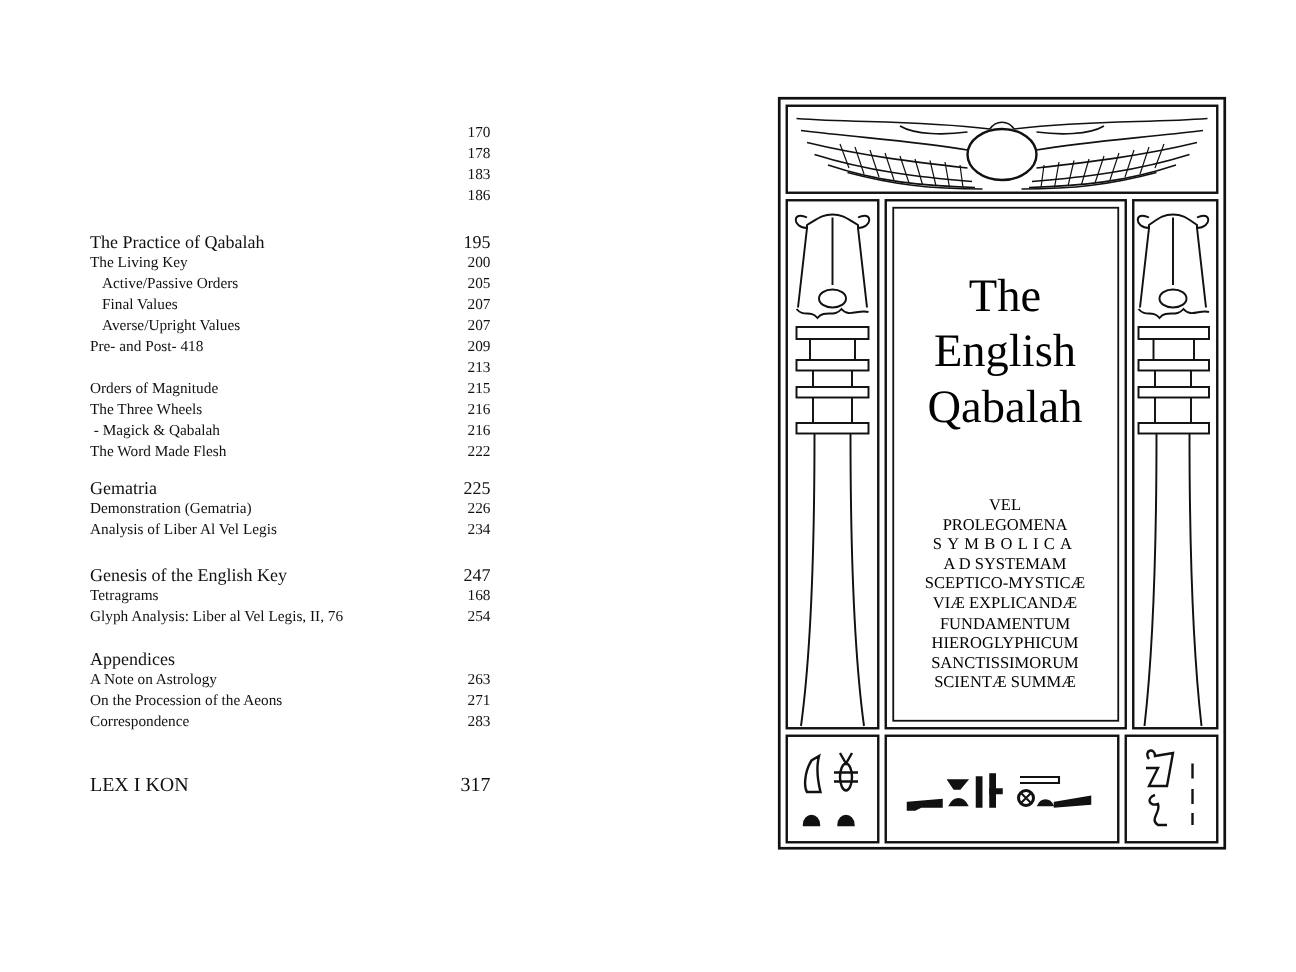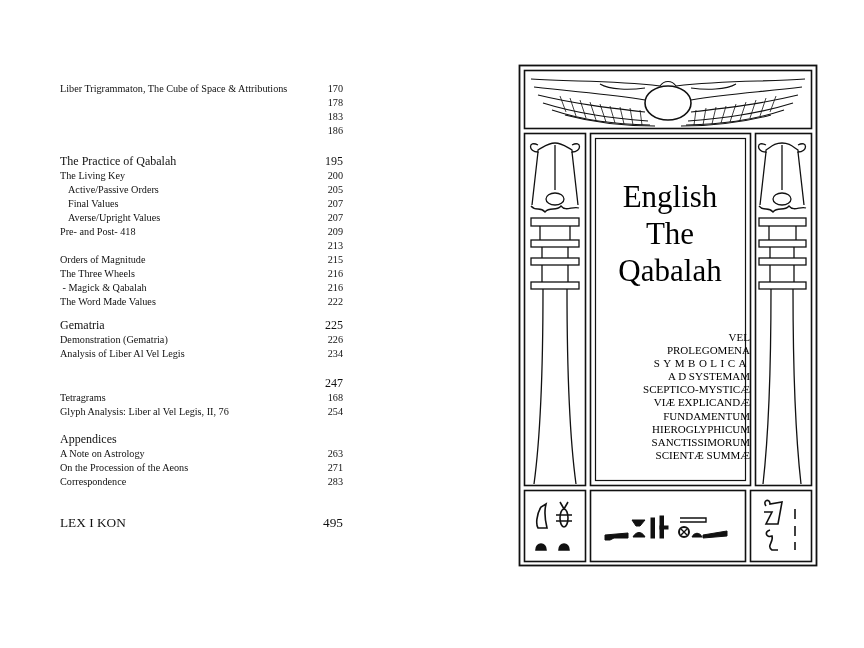--- a/index.html
+++ b/index.html
@@ -1,38 +1,37 @@
 <!DOCTYPE html>
 <html><head>
 <meta charset="utf-8">
 <style>
   html, body { margin:0; padding:0; background:#ffffff; }
   body { width:864px; height:648px; position:relative; overflow:hidden; font-family:"Liberation Serif","DejaVu Serif",serif; color:#111; }
   .page-left { position:absolute; left:0; top:0; width:432px; height:648px; }
   .toc { position:absolute; left:60px; top:82px; width:283px; }
   .row { position:absolute; left:0; width:283px; height:14px; font-size:10.2px; line-height:14px; white-space:nowrap; }
   .row .t { position:absolute; left:0; }
-  .row .p { position:absolute; right:0; }
+  .row .p { position:absolute; right:16px; }
   .row.indent .t { left:8px; }
   .row.head { font-size:12px; height:18px; line-height:18px; }
   .row.big { font-size:13.3px; height:18px; line-height:18px; }
   .page-right { position:absolute; left:432px; top:0; width:432px; height:648px; }
   svg { position:absolute; left:0; top:0; }
   .title { position:absolute; left:590px; top:178px; width:160px; text-align:center; font-size:31px; line-height:37px; color:#000; }
-  .subtitle { position:absolute; left:590px; top:331px; width:160px; text-align:right; font-size:11px; line-height:13.1px; color:#000; }
+  .subtitle { position:absolute; left:590px; top:331px; width:160px; text-align:center; font-size:11px; line-height:13.1px; color:#000; }
   .subtitle div { white-space:nowrap; }
   .spaced { letter-spacing:3.5px; }
 </style>
 </head>
 <body>
 
 <div class="page-left">
   <div class="toc">
     <div class="row" style="top:0px">
-        <span class="t">Liber Trigrammaton, The Cube of Space &amp; Attributions</span>
         <span class="p">170</span>
       </div>
     <div class="row" style="top:14px">
         <span class="p">178</span>
       </div>
     <div class="row" style="top:28px">
         <span class="p">183</span>
       </div>
     <div class="row" style="top:42px">
         <span class="p">186</span>
@@ -71,38 +70,39 @@
       </div>
     <div class="row" style="top:185px">
         <span class="t">The Three Wheels</span>
         <span class="p">216</span>
       </div>
     <div class="row" style="top:199px">
         <span class="t" style="white-space:pre"> - Magick &amp; Qabalah</span>
         <span class="p">216</span>
       </div>
     <div class="row" style="top:213px">
-        <span class="t">The Word Made Values</span>
+        <span class="t">The Word Made Flesh</span>
         <span class="p">222</span>
       </div>
 
     <div class="row head" style="top:234px">
         <span class="t">Gematria</span>
         <span class="p">225</span>
       </div>
     <div class="row" style="top:251px">
         <span class="t">Demonstration (Gematria)</span>
         <span class="p">226</span>
       </div>
     <div class="row" style="top:265px">
         <span class="t">Analysis of Liber Al Vel Legis</span>
         <span class="p">234</span>
       </div>
 
     <div class="row head" style="top:292px">
+        <span class="t">Genesis of the English Key</span>
         <span class="p">247</span>
       </div>
     <div class="row" style="top:309px">
         <span class="t">Tetragrams</span>
         <span class="p">168</span>
       </div>
     <div class="row" style="top:323px">
         <span class="t">Glyph Analysis: Liber al Vel Legis, II, 76</span>
         <span class="p">254</span>
       </div>
@@ -119,21 +119,21 @@
         <span class="t">On the Procession of the Aeons</span>
         <span class="p">271</span>
       </div>
     <div class="row" style="top:393px">
         <span class="t">Correspondence</span>
         <span class="p">283</span>
       </div>
 
     <div class="row big" style="top:432px">
         <span class="t">LEX I KON</span>
-        <span class="p">495</span>
+        <span class="p">317</span>
       </div>
   </div>
 </div>
 
 <div class="page-right"></div>
 
 <svg width="864" height="648" viewBox="0 0 864 648" xmlns="http://www.w3.org/2000/svg">
   <g fill="none" stroke="#111" stroke-width="1.6">
 
     <rect x="519.5" y="65.5" width="297" height="500" stroke-width="1.8"></rect>
@@ -226,22 +226,22 @@
   </g>
 
   <g fill="none" stroke="#111" stroke-width="1.6">
     <path d="M766 506 C762 500 770 498 770 504 L782 502 L778 524 L766 524 L772 512 L764 512"></path>
     <path d="M770 530 C764 532 766 538 772 536 C774 542 766 546 772 550 L778 550"></path>
     <path d="M795 509 L795 519 M795 526 L795 536 M795 542 L795 550"></path>
   </g>
 </svg>
 
 <div class="title">
+  <div>The</div>
   <div>English</div>
-  <div>The</div>
   <div>Qabalah</div>
 </div>
 
 <div class="subtitle">
   <div>VEL</div>
   <div>PROLEGOMENA</div>
   <div class="spaced">SYMBOLICA</div>
   <div>A D SYSTEMAM</div>
   <div>SCEPTICO-MYSTICÆ</div>
   <div>VIÆ EXPLICANDÆ</div>

